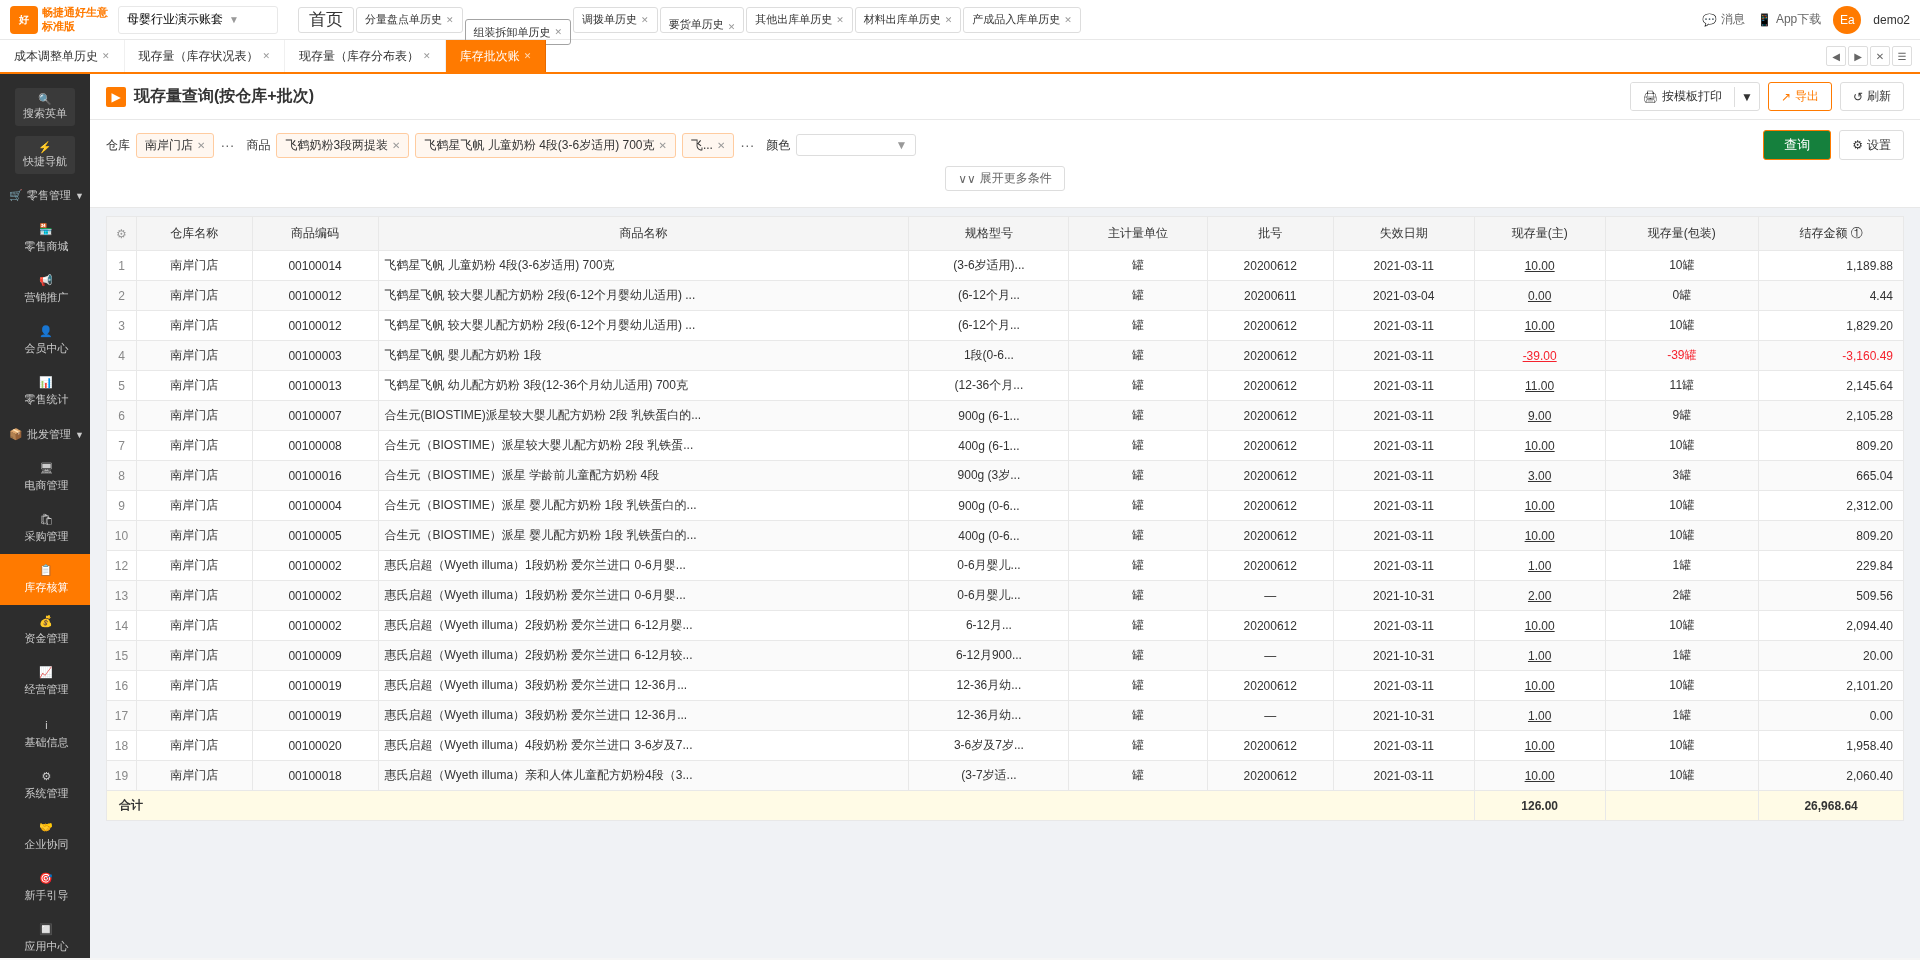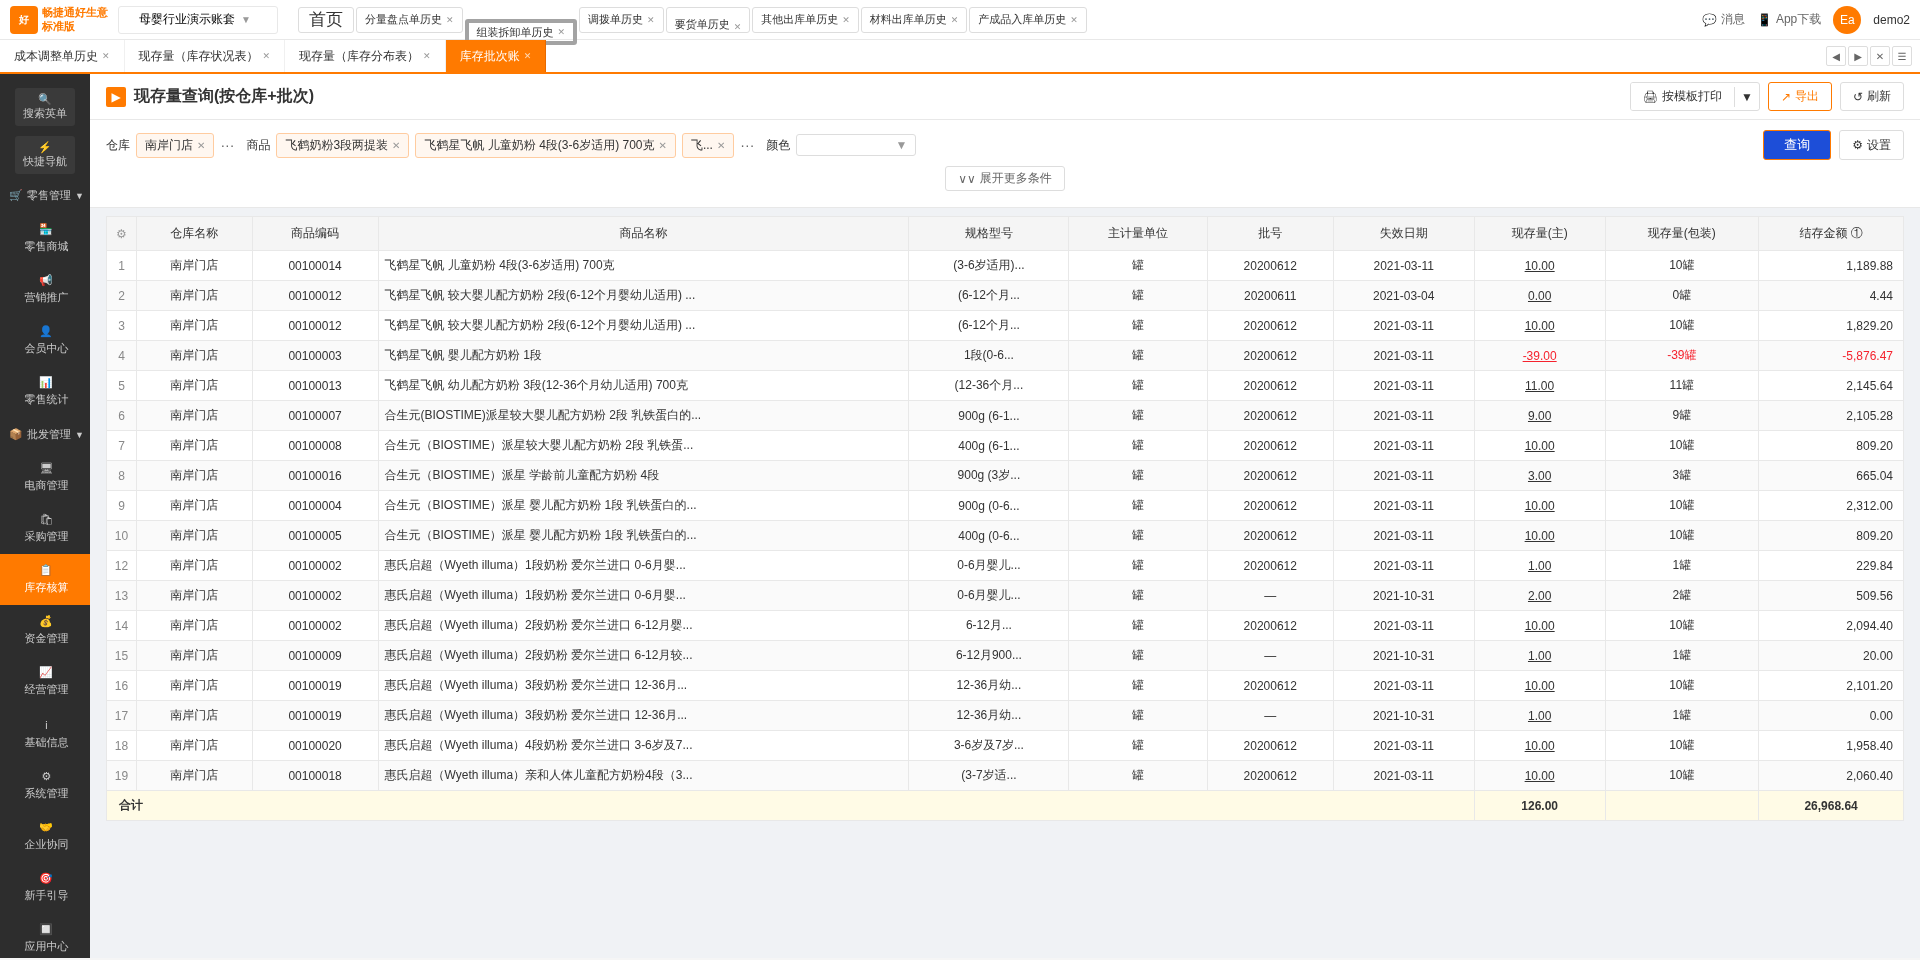--- a/index.html
+++ b/index.html
@@ -35,21 +35,21 @@
     .sidebar-nav { background: #3a3a3a; border-radius: 3px; padding: 5px 8px; margin: 4px 8px; color: #ccc; font-size: 11px; text-align: center; cursor: pointer; }
 
     
     .content-area { flex: 1; display: flex; flex-direction: column; overflow: hidden; background: #f0f2f5; }
 
     
     .page-header { background: #fff; padding: 8px 16px; display: flex; align-items: center; justify-content: space-between; border-bottom: 1px solid #e8e8e8; }
     .page-title { font-size: 16px; font-weight: bold; color: #333; }
     .header-actions { display: flex; gap: 8px; align-items: center; }
     .btn { padding: 5px 12px; border-radius: 3px; font-size: 12px; cursor: pointer; border: 1px solid #ddd; background: #fff; color: #333; display: flex; align-items: center; gap: 4px; }
-    .btn-primary { background: #1d4ed8; color: #fff; border-color: #ff7a00; }
+    .btn-primary { background: #15803d; color: #fff; border-color: #ff7a00; }
     .btn-orange-outline { background: #fff; color: #ff7a00; border-color: #ff7a00; }
 
     
     .filter-area { background: #fff; padding: 10px 16px; border-bottom: 1px solid #e8e8e8; }
     .filter-row { display: flex; align-items: center; gap: 12px; flex-wrap: wrap; }
     .filter-item { display: flex; align-items: center; gap: 6px; }
     .filter-label { color: #333; font-size: 12px; white-space: nowrap; }
     .filter-tag { display: flex; align-items: center; background: #fff7f0; border: 1px solid #ffcca0; border-radius: 3px; padding: 3px 8px; font-size: 12px; color: #333; gap: 4px; }
     .filter-tag .remove { color: #999; cursor: pointer; font-size: 10px; }
     .filter-dots { color: #666; cursor: pointer; font-size: 14px; }
@@ -83,30 +83,30 @@
 
 <div class="top-bar">
   <div class="logo">
     <div class="logo-icon">好</div>
     <div class="logo-text">
       <div>畅捷通好生意</div>
       <div>标准版</div>
     </div>
   </div>
 
-  <div style="display:flex;align-items:center;gap:6px;padding:0 20px;border:1px solid #e8e8e8;border-radius:3px;height:28px;min-width:160px;">
+  <div style="display:flex;align-items:center;gap:6px;padding:0 8px;border:1px solid #e8e8e8;border-radius:3px;height:28px;min-width:160px;">
     <span>母婴行业演示账套</span>
     <span style="color:#999;font-size:10px;">▼</span>
   </div>
 
   <div class="tabs-container">
     <div class="nav-tabs" style="border:none;height:auto;gap:2px;flex-wrap:nowrap;overflow:hidden;align-items:center;background:transparent;">
       <div class="nav-tab" style="border:1px solid #ddd;border-radius:3px;height:26px;font-size:17px;padding:0 10px;">首页</div>
       <div class="nav-tab" style="border:1px solid #ddd;border-radius:3px;height:26px;font-size:11px;padding:0 8px;gap:4px;">分量盘点单历史 <span style="color:#999;font-size:9px;">✕</span></div>
-      <div class="nav-tab" style="border:4px solid #a3a3a3;border-radius:3px;height:26px;font-size:11px;padding:0 8px;gap:4px;margin-top:25px;">组装拆卸单历史 <span style="color:#999;font-size:9px;">✕</span></div>
+      <div class="nav-tab" style="border:1px solid #a3a3a3;border-radius:3px;height:26px;font-size:11px;padding:0 8px;gap:4px;margin-top:25px;">组装拆卸单历史 <span style="color:#999;font-size:9px;">✕</span></div>
       <div class="nav-tab" style="border:1px solid #ddd;border-radius:3px;height:26px;font-size:11px;padding:0 8px;gap:4px;">调拨单历史 <span style="color:#999;font-size:9px;">✕</span></div>
       <div class="nav-tab" style="border:1px solid #ddd;border-radius:3px;height:26px;font-size:11px;padding:0 8px;gap:4px;align-items:flex-end;">要货单历史 <span style="color:#999;font-size:9px;">✕</span></div>
       <div class="nav-tab" style="border:1px solid #ddd;border-radius:3px;height:26px;font-size:11px;padding:0 8px;gap:4px;">其他出库单历史 <span style="color:#999;font-size:9px;">✕</span></div>
       <div class="nav-tab" style="border:1px solid #ddd;border-radius:3px;height:26px;font-size:11px;padding:0 8px;gap:4px;">材料出库单历史 <span style="color:#999;font-size:9px;">✕</span></div>
       <div class="nav-tab" style="border:1px solid #ddd;border-radius:3px;height:26px;font-size:11px;padding:0 8px;gap:4px;">产成品入库单历史 <span style="color:#999;font-size:9px;">✕</span></div>
     </div>
   </div>
 
   <div class="top-right">
     <div class="top-right-item">
@@ -364,21 +364,21 @@
       <td class="col-num">4</td>
       <td>南岸门店</td>
       <td>00100003</td>
       <td style="text-align:left;max-width:280px;overflow:hidden;text-overflow:ellipsis;">飞鹤星飞帆 婴儿配方奶粉 1段</td>
       <td>1段(0-6...</td>
       <td>罐</td>
       <td>20200612</td>
       <td>2021-03-11</td>
       <td class="td-red">-39.00</td>
       <td class="td-red-val">-39罐</td>
-      <td class="td-red-val" style="text-align:right;padding-right:10px;">-5,876.47</td>
+      <td class="td-red-val" style="text-align:right;padding-right:10px;">-3,160.49</td>
     </tr>
             <tr>
       <td class="col-num">5</td>
       <td>南岸门店</td>
       <td>00100013</td>
       <td style="text-align:left;max-width:280px;overflow:hidden;text-overflow:ellipsis;">飞鹤星飞帆 幼儿配方奶粉 3段(12-36个月幼儿适用) 700克</td>
       <td>(12-36个月...</td>
       <td>罐</td>
       <td>20200612</td>
       <td>2021-03-11</td>

